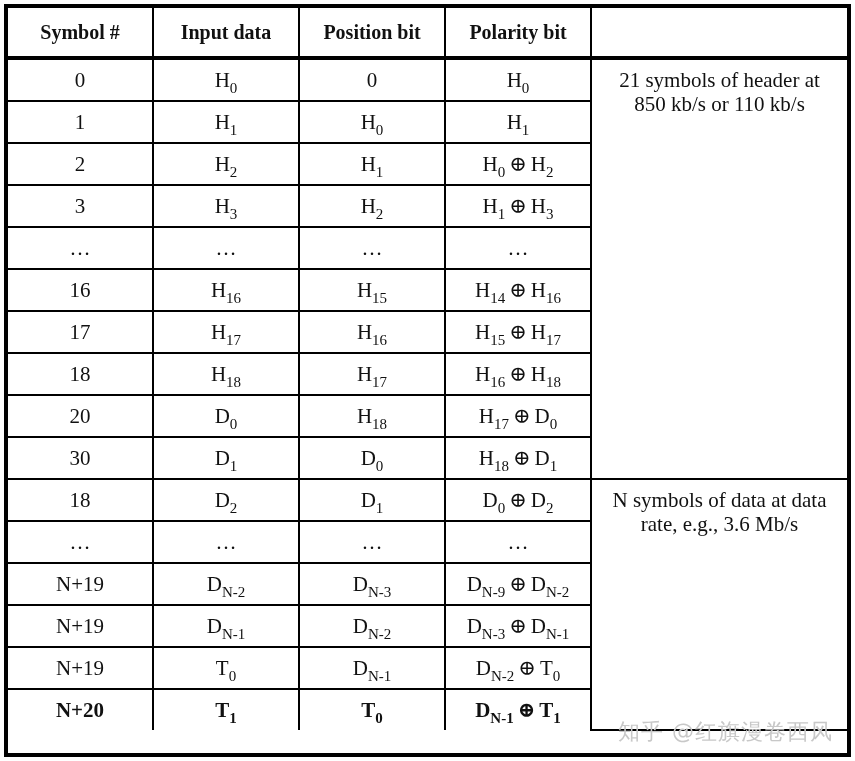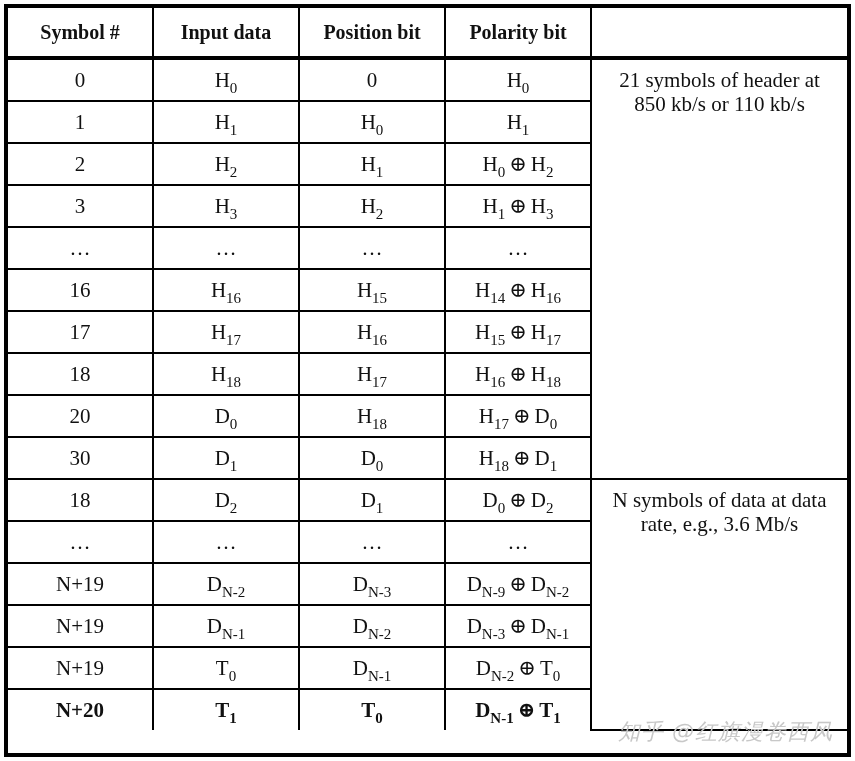--- a/index.html
+++ b/index.html
@@ -15,21 +15,21 @@
     td { height: 40px; font-size: 21px; }
     tr:first-child th { border-top: none; }
     th:first-child, td:first-child { border-left: none; }
     th:last-child, td.note { border-right: none; }
     tr:last-child td { border-bottom: none; font-weight: bold; }
     td.note { vertical-align: top; padding-top: 8px; line-height: 24px; font-size: 21px; }
     td.note .inner { padding: 0 10px; }
     sub { font-size: 15px; vertical-align: -6px; line-height: 0; }
     .xor { margin: 0 4px; }
     .watermark { position: absolute; right: 22px; bottom: 14px; font-family: "DejaVu Sans", sans-serif;
-                 font-size: 22px; color: #c8c8c8; letter-spacing: 1px; font-style: italic; }
+                 font-size: 22px; color: #c8c8c8; letter-spacing: 1px; }
   </style>
 </head>
 <body>
 
 <div class="tbl">
   <table>
     <colgroup>
         <col class="c1">
         <col class="c2">
         <col class="c3">

